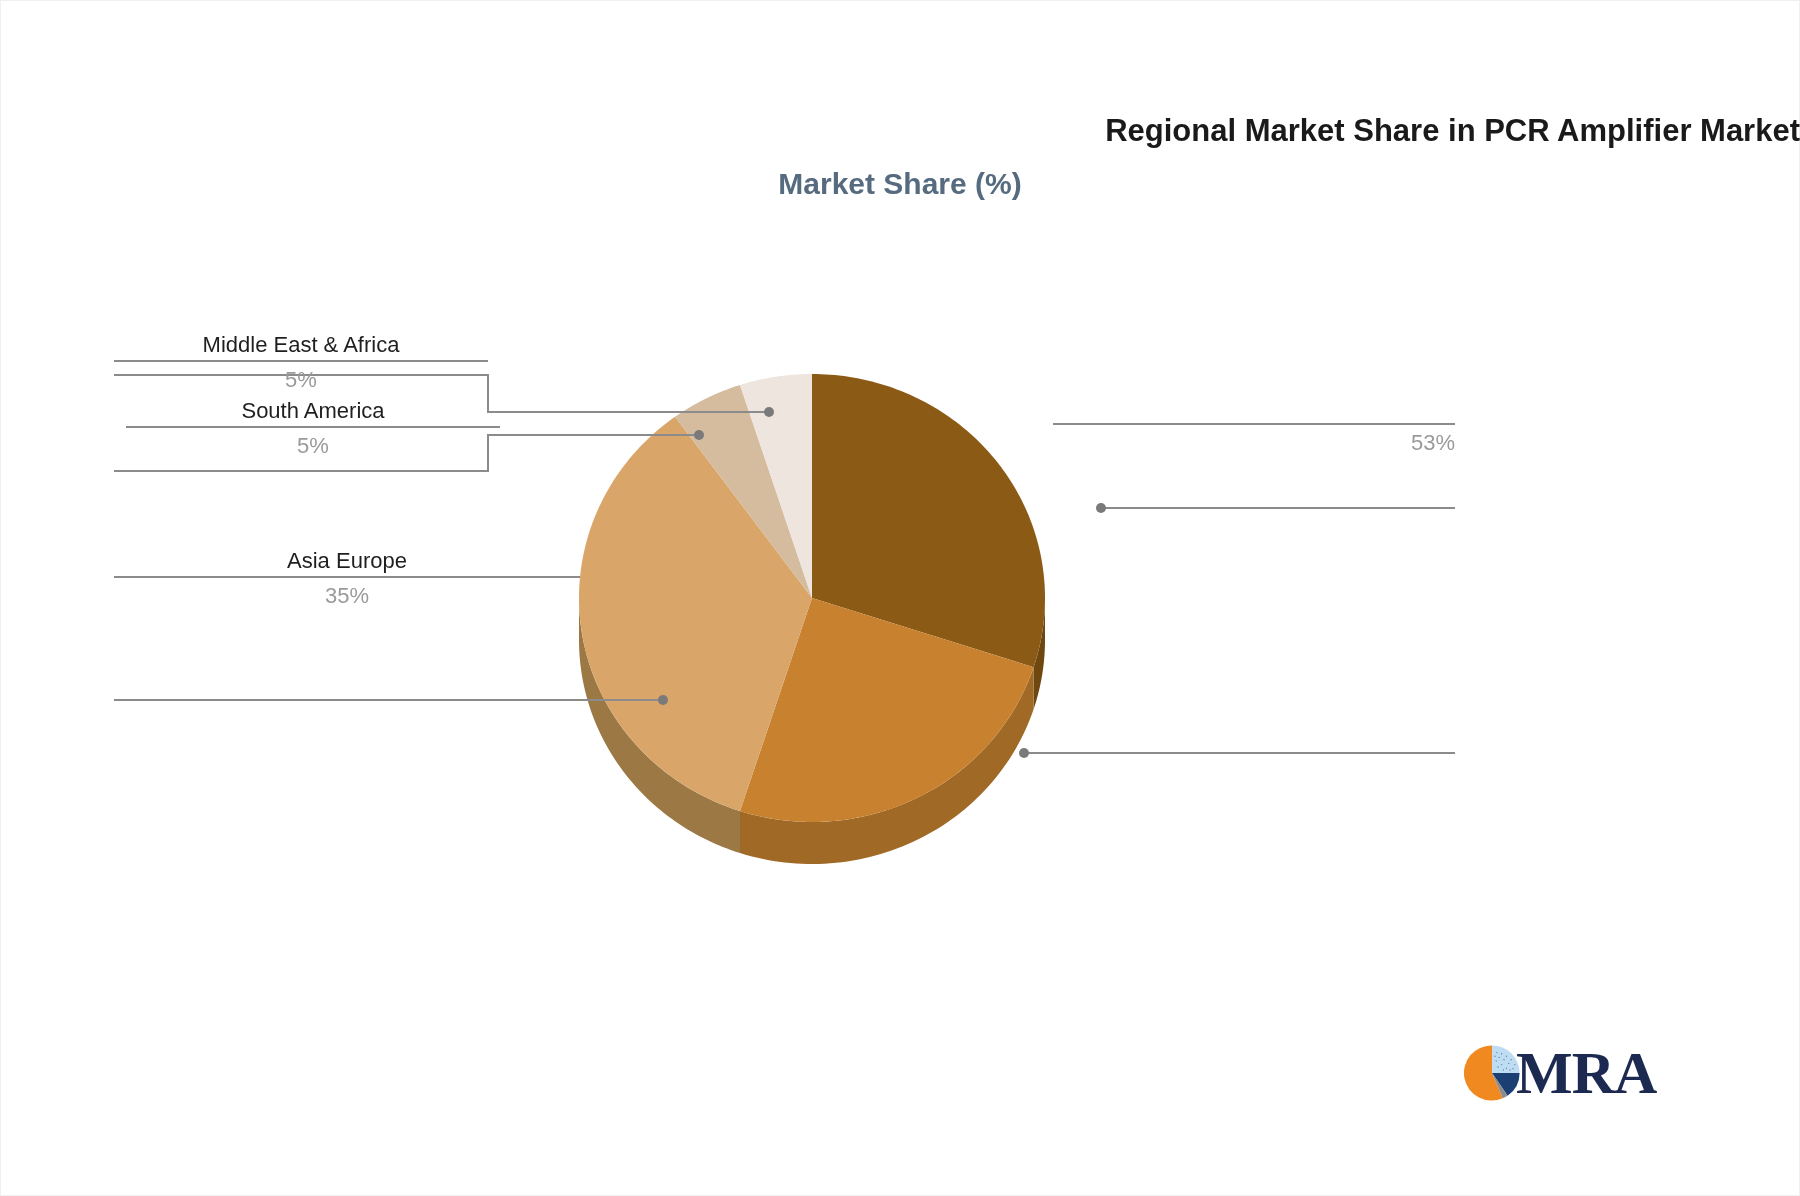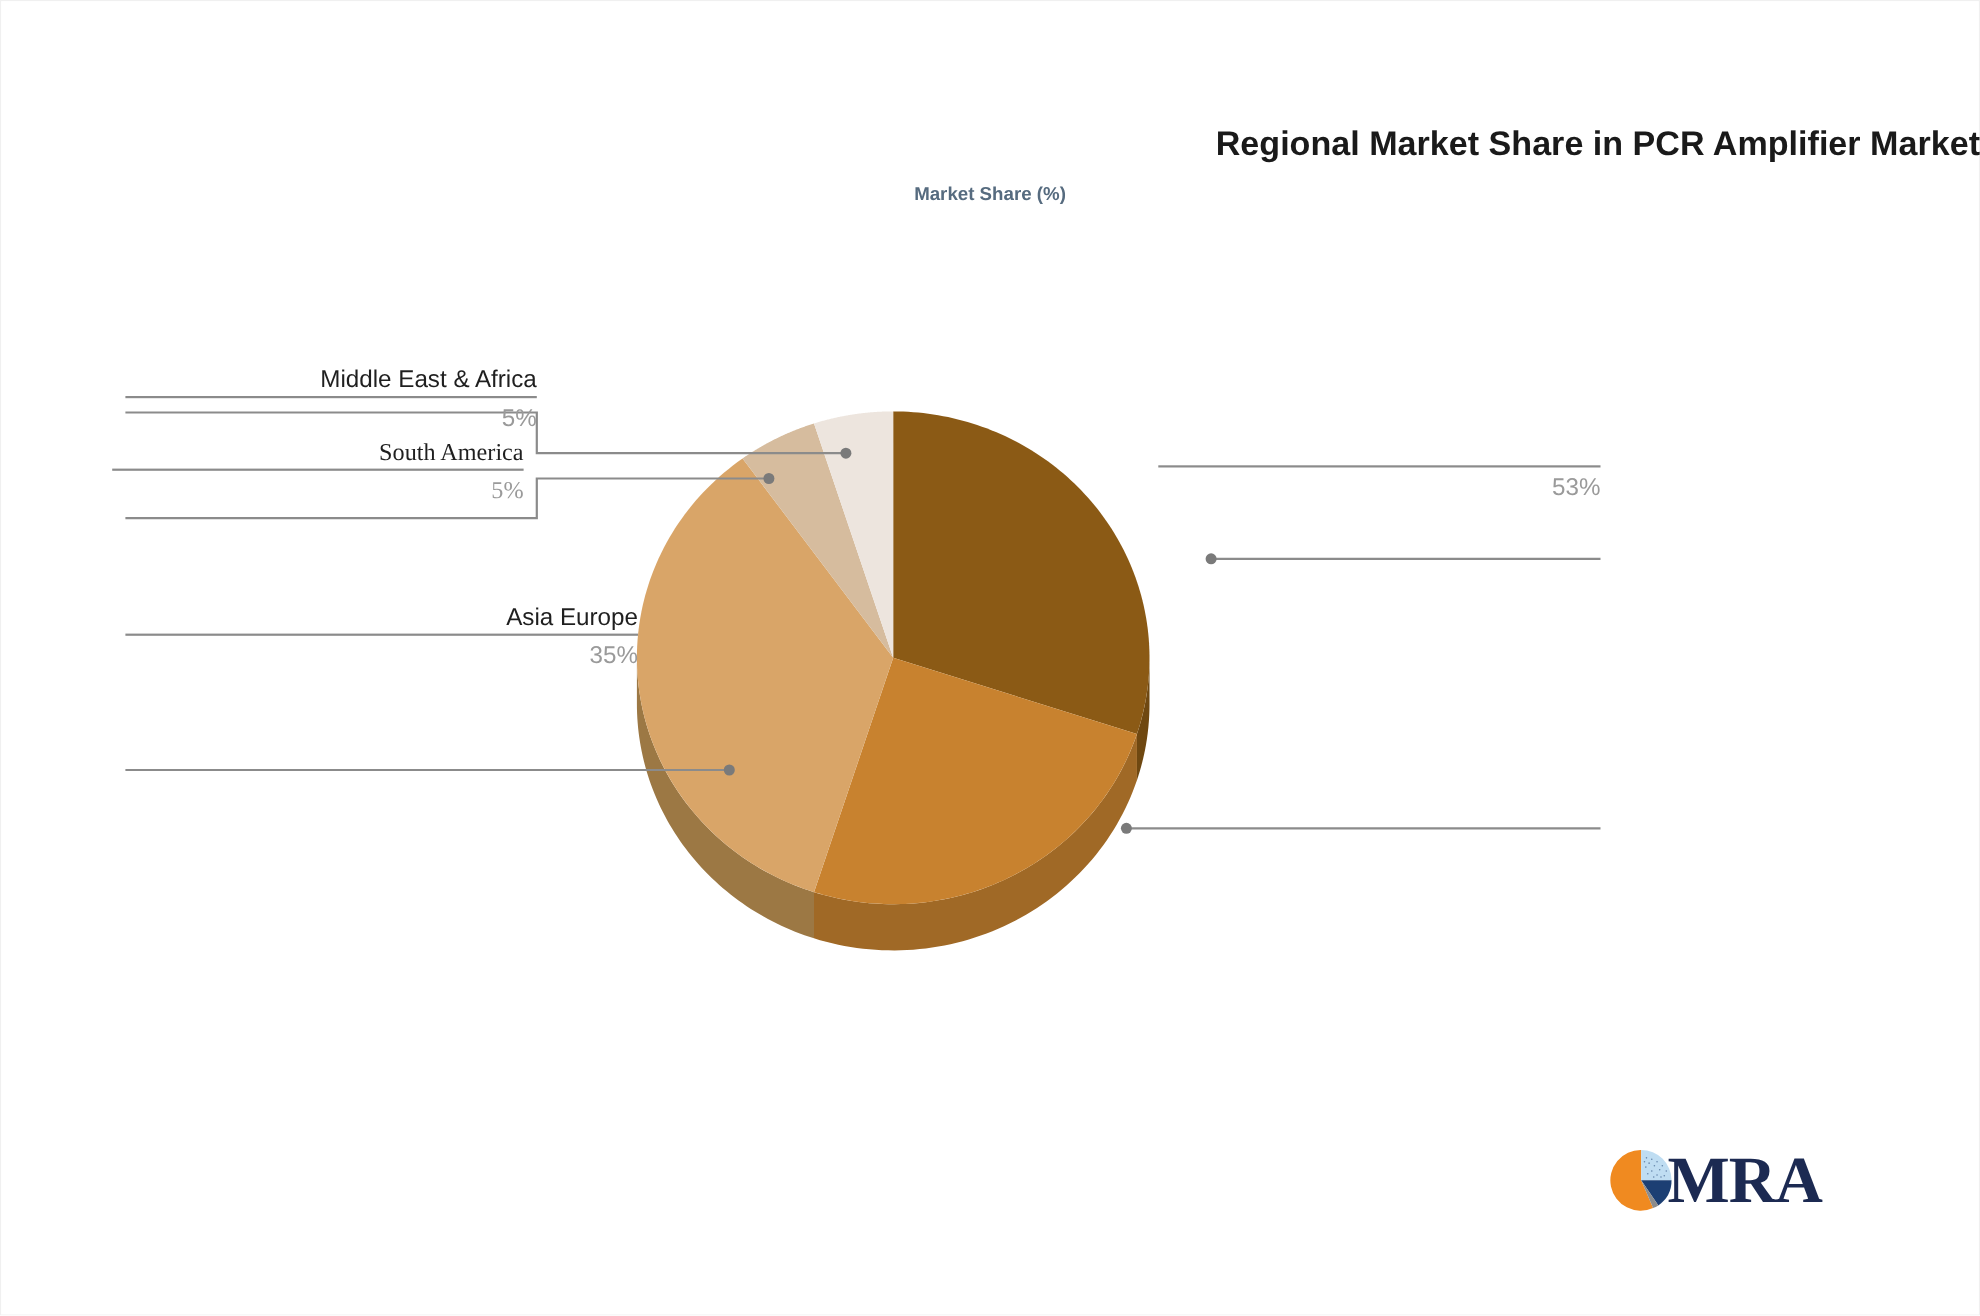--- a/index.html
+++ b/index.html
@@ -40,21 +40,21 @@
     font-weight: bold;
     color: #1a1a1a;
     letter-spacing: 0px;
   }
   #subtitle {
     position: absolute;
     left: 0;
     top: 167px;
     width: 1800px;
     text-align: center;
-    font-size: 17px;
+    font-size: 30px;
     font-weight: bold;
     color: #566B7F;
   }
 
   #pie-wrap {
     position: absolute;
     left: 0;
     top: 0;
     width: 1800px;
     height: 1196px;
@@ -77,21 +77,21 @@
   .callout .cl-value {
     font-size: 22px;
     color: #9a9a9a;
     line-height: 32px;
     white-space: nowrap;
     padding-top: 2px;
   }
   .callout.right .cl-name,
   .callout.right .cl-value { text-align: right; }
   .callout.left .cl-name,
-  .callout.left .cl-value { text-align: right; }
+  .callout.left .cl-value { text-align: center; }
 
   #logo {
     position: absolute;
     left: 1462px;
     top: 1043px;
     width: 200px;
     height: 64px;
     display: flex;
     align-items: flex-start;
   }
@@ -153,21 +153,21 @@
         </g>
     </svg>
   </div>
 
   <div class="callout left" id="co-mea" style="left:114px; top:330px; width:374px;">
     <div class="cl-name">Middle East &amp; Africa</div>
     <div class="cl-rule"></div>
     <div class="cl-value">5%</div>
   </div>
 
-  <div class="callout left" id="co-sa" style="left:102px; top:396px; width:374px;font-family:Liberation Serif, serif;">
+  <div class="callout left" id="co-sa" style="left:126px; top:396px; width:374px;">
     <div class="cl-name">South America</div>
     <div class="cl-rule"></div>
     <div class="cl-value">5%</div>
   </div>
 
   <div class="callout left" id="co-apac" style="left:114px; top:546px; width:466px;">
     <div class="cl-name">Asia Europe</div>
     <div class="cl-rule"></div>
     <div class="cl-value">35%</div>
   </div>

